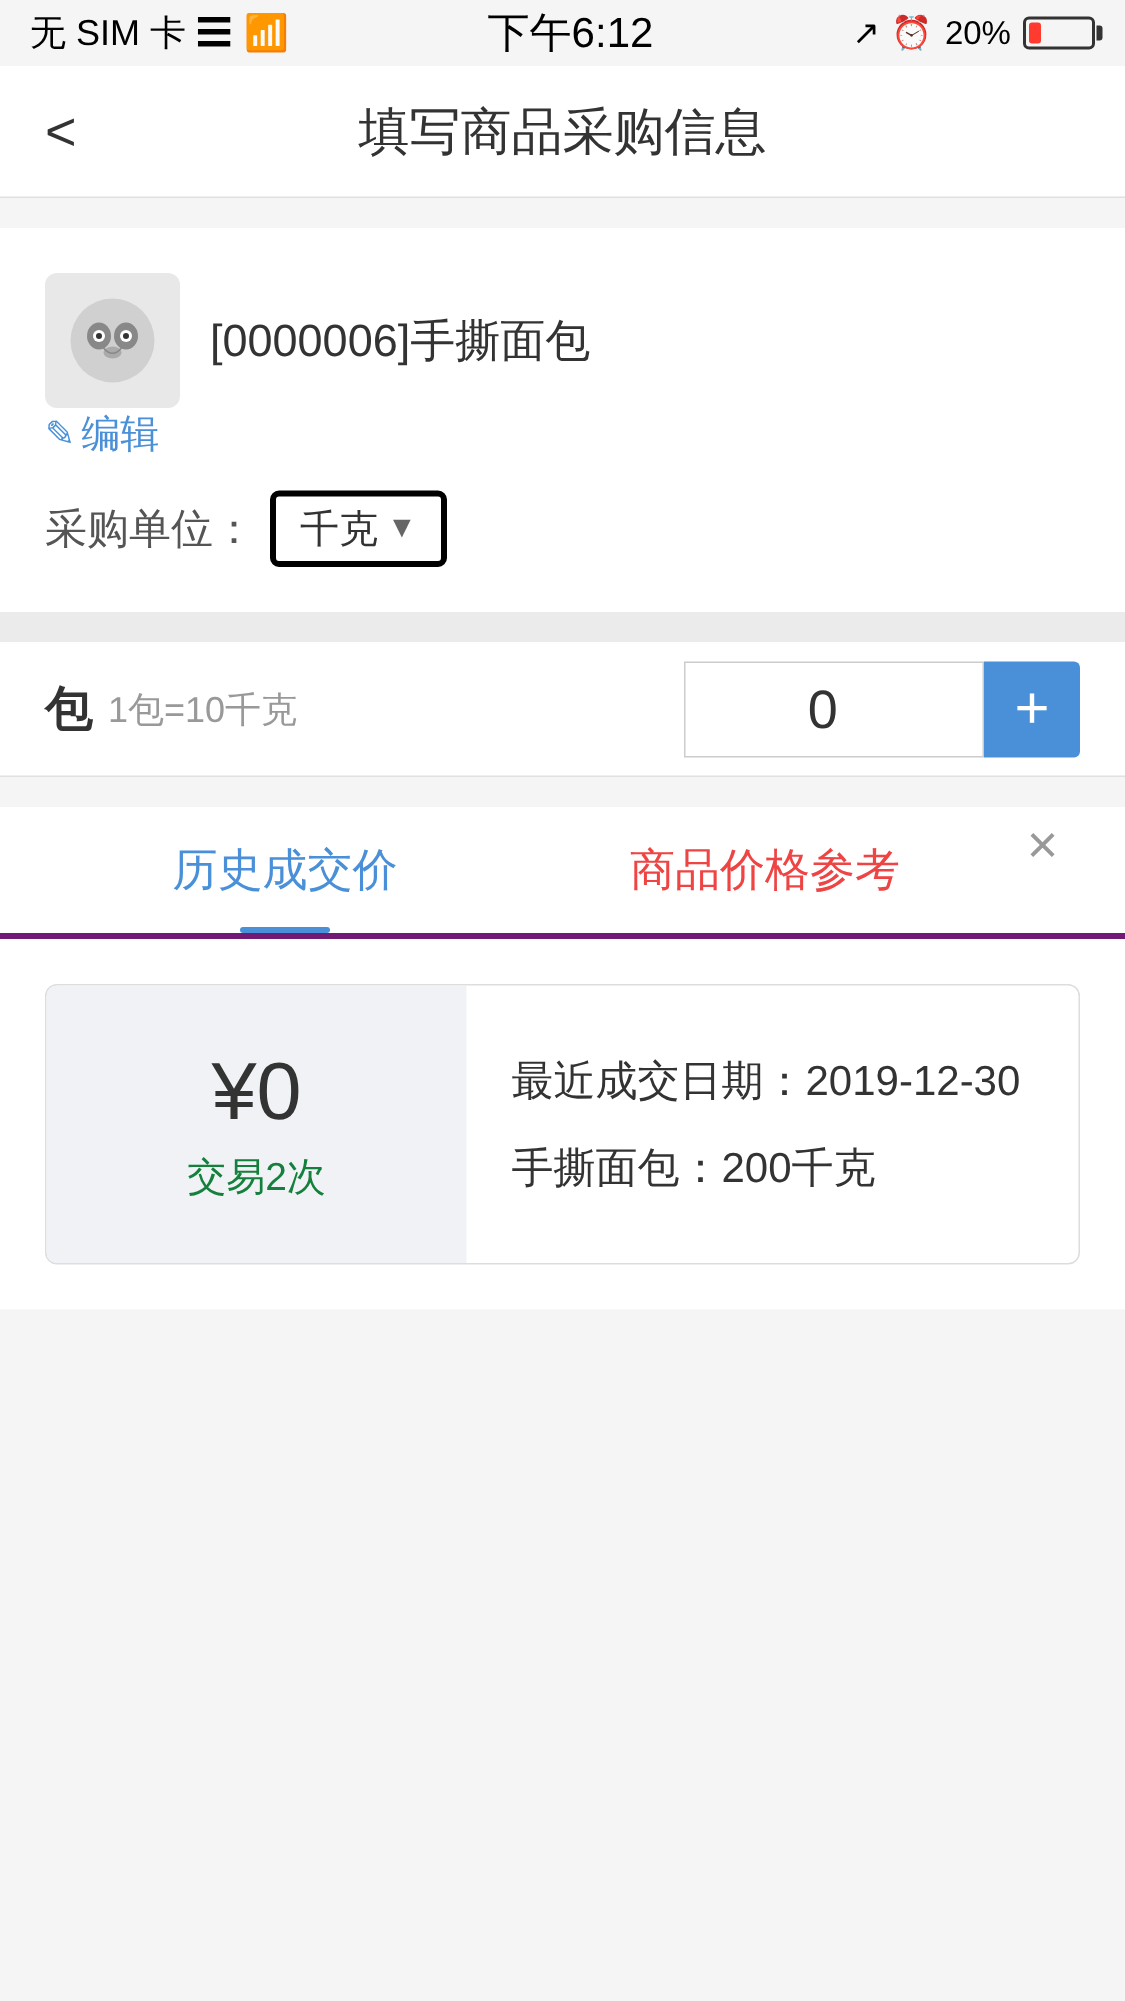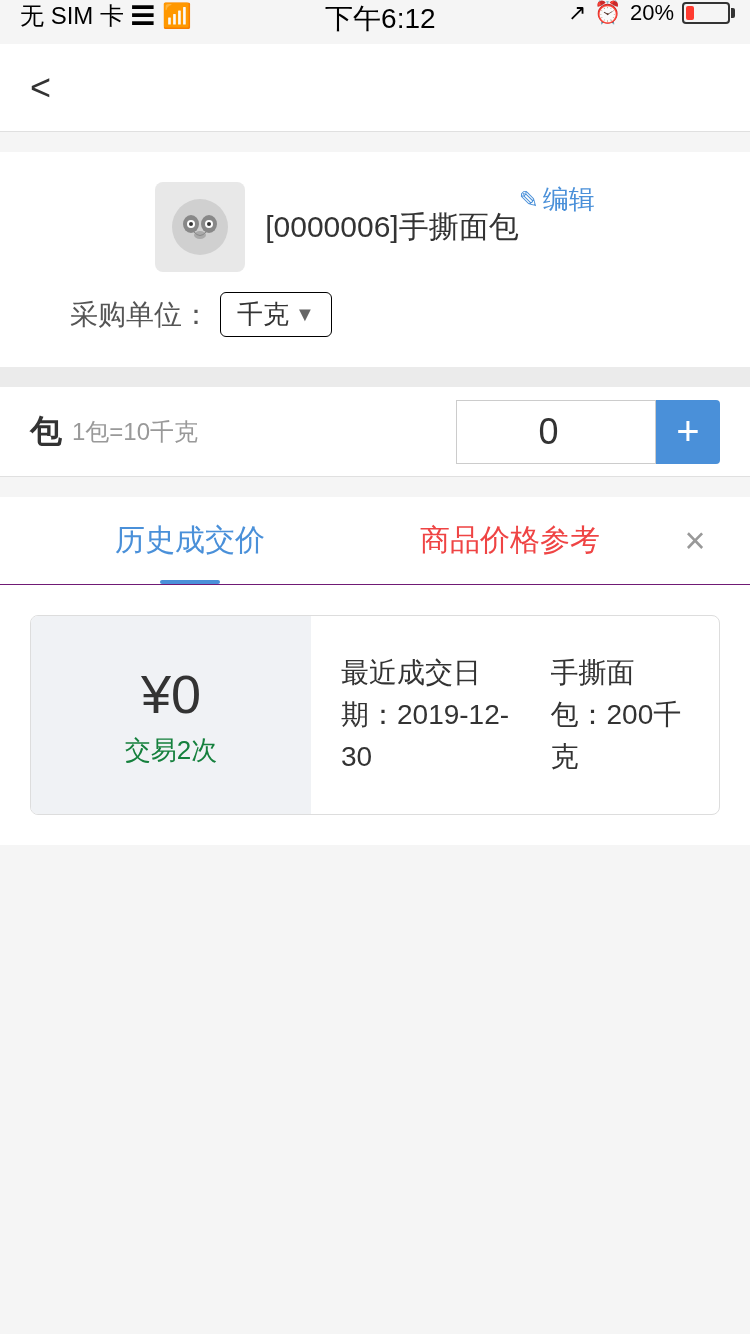--- a/index.html
+++ b/index.html
@@ -10,21 +10,21 @@
       font-family: -apple-system, "PingFang SC", "Helvetica Neue", Arial, sans-serif;
       background: #f5f5f5;
       font-size: 28px;
     }
 
     
     .status-bar {
       height: 44px;
       background: #f5f5f5;
       display: flex;
-      align-items: flex-start;
+      align-items: center;
       justify-content: space-between;
       padding: 0 20px;
       font-size: 24px;
       font-weight: 500;
     }
     .status-left {
       display: flex;
       align-items: center;
       gap: 8px;
       font-size: 24px;
@@ -95,22 +95,23 @@
 
     
     .product-card {
       background: #fff;
       margin-top: 20px;
       padding: 30px;
     }
     .product-top {
       display: flex;
       align-items: flex-start;
-      justify-content: center;
+      justify-content: flex-end;
       margin-bottom: 20px;
+      flex-direction: column;
     }
     .product-left {
       display: flex;
       align-items: center;
       gap: 20px;
     }
     .product-img {
       width: 90px;
       height: 90px;
       background: #e8e8e8;
@@ -142,24 +143,23 @@
       align-items: center;
       justify-content: space-between;
       margin-top: 10px;
     }
     .unit-row {
       display: flex;
       align-items: center;
       gap: 10px;
       font-size: 28px;
       color: #555;
-      margin-left: 40px;
     }
     .unit-select {
-      border: 1px solid #000000;
+      border: 4px solid #000000;
       border-radius: 6px;
       padding: 4px 16px;
       font-size: 26px;
       color: #333;
       display: flex;
       align-items: center;
       gap: 6px;
       cursor: pointer;
     }
     .unit-arrow {
@@ -250,22 +250,22 @@
 
     
     .bottom-panel {
       background: #fff;
       margin-top: 20px;
     }
 
     
     .tabs {
       display: flex;
-      align-items: center;
-      border-bottom: 1px solid #701a75;
+      align-items: flex-start;
+      border-bottom: 4px solid #701a75;
       position: relative;
       padding: 0 30px;
       height: 88px;
     }
     .tab-item {
       flex: 1;
       text-align: center;
       font-size: 30px;
       padding-bottom: 0;
       cursor: pointer;
@@ -327,21 +327,21 @@
     }
     .price-transactions {
       font-size: 26px;
       color: #15803d;
       margin-top: 8px;
     }
     .price-right {
       flex: 1;
       padding: 36px 30px;
       display: flex;
-      flex-direction: row;
+      flex-direction: column;
       gap: 16px;
       justify-content: center;
     }
     .price-detail-row {
       font-size: 28px;
       color: #333;
       line-height: 1.5;
     }
 
     
@@ -364,20 +364,21 @@
     <span>⏰</span>
     <span>20%</span>
     <div class="battery">
       <div class="battery-fill"></div>
     </div>
   </div>
 </div>
 
 <div class="header">
   <div class="back-btn">&lt;</div>
+  <div class="header-title">填写商品采购信息</div>
 </div>
 
 <div class="product-card">
   <div class="product-top">
     <div class="product-left">
       <div class="product-img">
 
         <svg width="60" height="60" viewBox="0 0 60 60" fill="none">
           <circle cx="30" cy="30" r="28" fill="#d0d0d0"></circle>
           <ellipse cx="21" cy="27" rx="8" ry="9" fill="#888"></ellipse>

